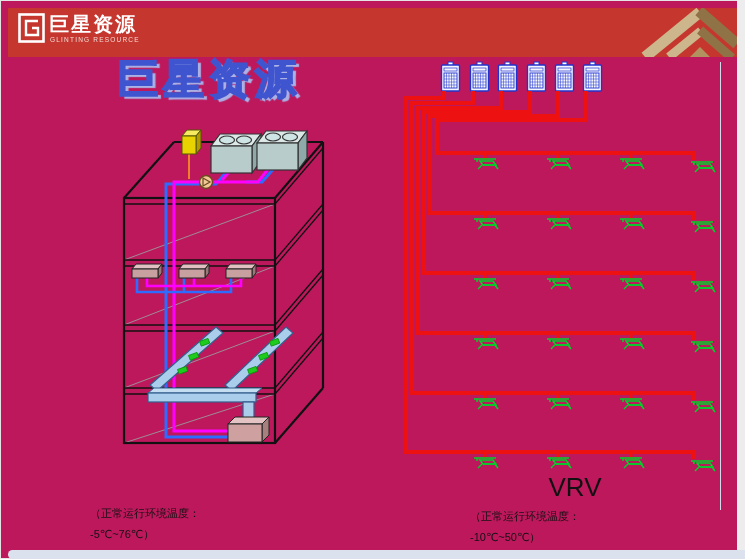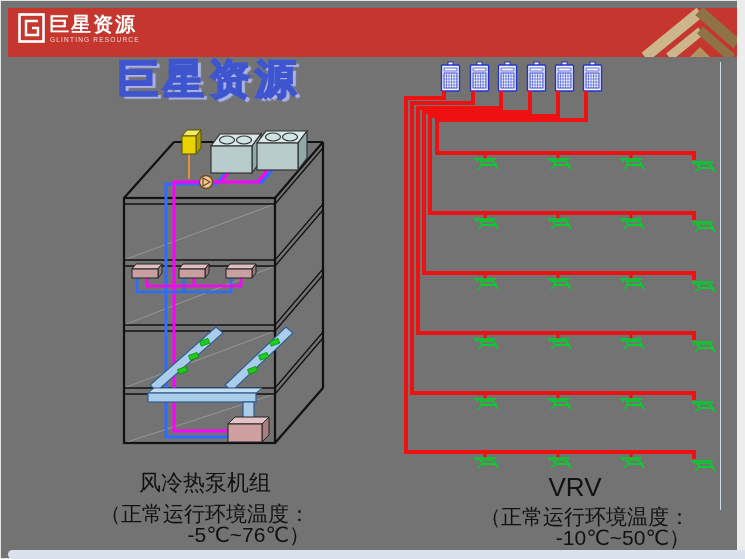--- a/index.html
+++ b/index.html
@@ -1,16 +1,16 @@
 <!DOCTYPE html>
 <html><head>
 <meta charset="utf-8">
 <style>
   html,body{margin:0;padding:0;background:#ffffff;}
-  #canvas{position:relative;width:745px;height:559px;background:#737373;overflow:hidden;
+  #canvas{position:relative;width:745px;height:559px;background:#be185d;overflow:hidden;
           font-family:"Liberation Sans","DejaVu Sans",sans-serif;box-shadow:inset 0 0 0 1px #e4e4e4;}
   
   .right-strip{position:absolute;left:737px;top:0;width:8px;height:559px;background:#ededed;}
   .bottom-strip{position:absolute;left:8px;top:550px;width:737px;height:9px;background:#dbe2ee;border-radius:5px 0 0 5px;}
   
   .banner{position:absolute;left:8px;top:8px;width:729px;height:49px;background:#c5362e;overflow:hidden;}
   .logo-mark{position:absolute;left:10px;top:5px;}
   .brand-name{position:absolute;left:41px;top:3px;color:#ffffff;font-size:20px;font-weight:bold;letter-spacing:2px;}
   .brand-sub{position:absolute;left:42px;top:28px;color:#f3d9d4;font-size:6.5px;letter-spacing:1.2px;}
   .chevrons{position:absolute;right:0;top:0;}
@@ -19,21 +19,21 @@
       font-size:41px;font-weight:bold;letter-spacing:5px;color:#c9cdf4;
       -webkit-text-stroke:2px #3f55cf;text-shadow:4px 3px 1px #aab2e6;}
   
   .hp-svg{position:absolute;left:95px;top:108px;}
   .vrv-svg{position:absolute;left:398px;top:58px;}
   .frame-line{position:absolute;left:720px;top:62px;width:1px;height:448px;background:#cfdcea;}
   
   .cap{position:absolute;text-align:center;color:#111111;}
   .hp-label{left:110px;top:468px;width:190px;font-size:22px;}
   .vrv-label{left:500px;top:472px;width:150px;font-size:26px;}
-  .note{position:absolute;text-align:right;color:#111111;font-size:21px;line-height:21px;}
+  .note{position:absolute;text-align:left;color:#111111;font-size:11px;line-height:21px;}
   .hp-note{left:90px;top:503px;width:220px;}
   .vrv-note{left:470px;top:506px;width:220px;}
   .note span{display:block;}
 </style>
 </head>
 <body>
 
 <div id="canvas">
 
   <div class="right-strip"></div>
@@ -250,21 +250,20 @@
         <use href="#idu" x="473" y="456"></use>
           <use href="#idu" x="546" y="456"></use>
           <use href="#idu" x="619" y="456"></use>
           <use href="#idu" x="690" y="459"></use>
       </g>
     </g>
   </svg>
 
   <div class="frame-line"></div>
 
-  <div class="cap hp-label">风冷热泵机组</div>
   <div class="note hp-note">
     <span>（正常运行环境温度：</span>
     <span>-5℃~76℃）</span>
   </div>
   <div class="cap vrv-label">VRV</div>
   <div class="note vrv-note">
     <span>（正常运行环境温度：</span>
     <span>-10℃~50℃）</span>
   </div>
 

